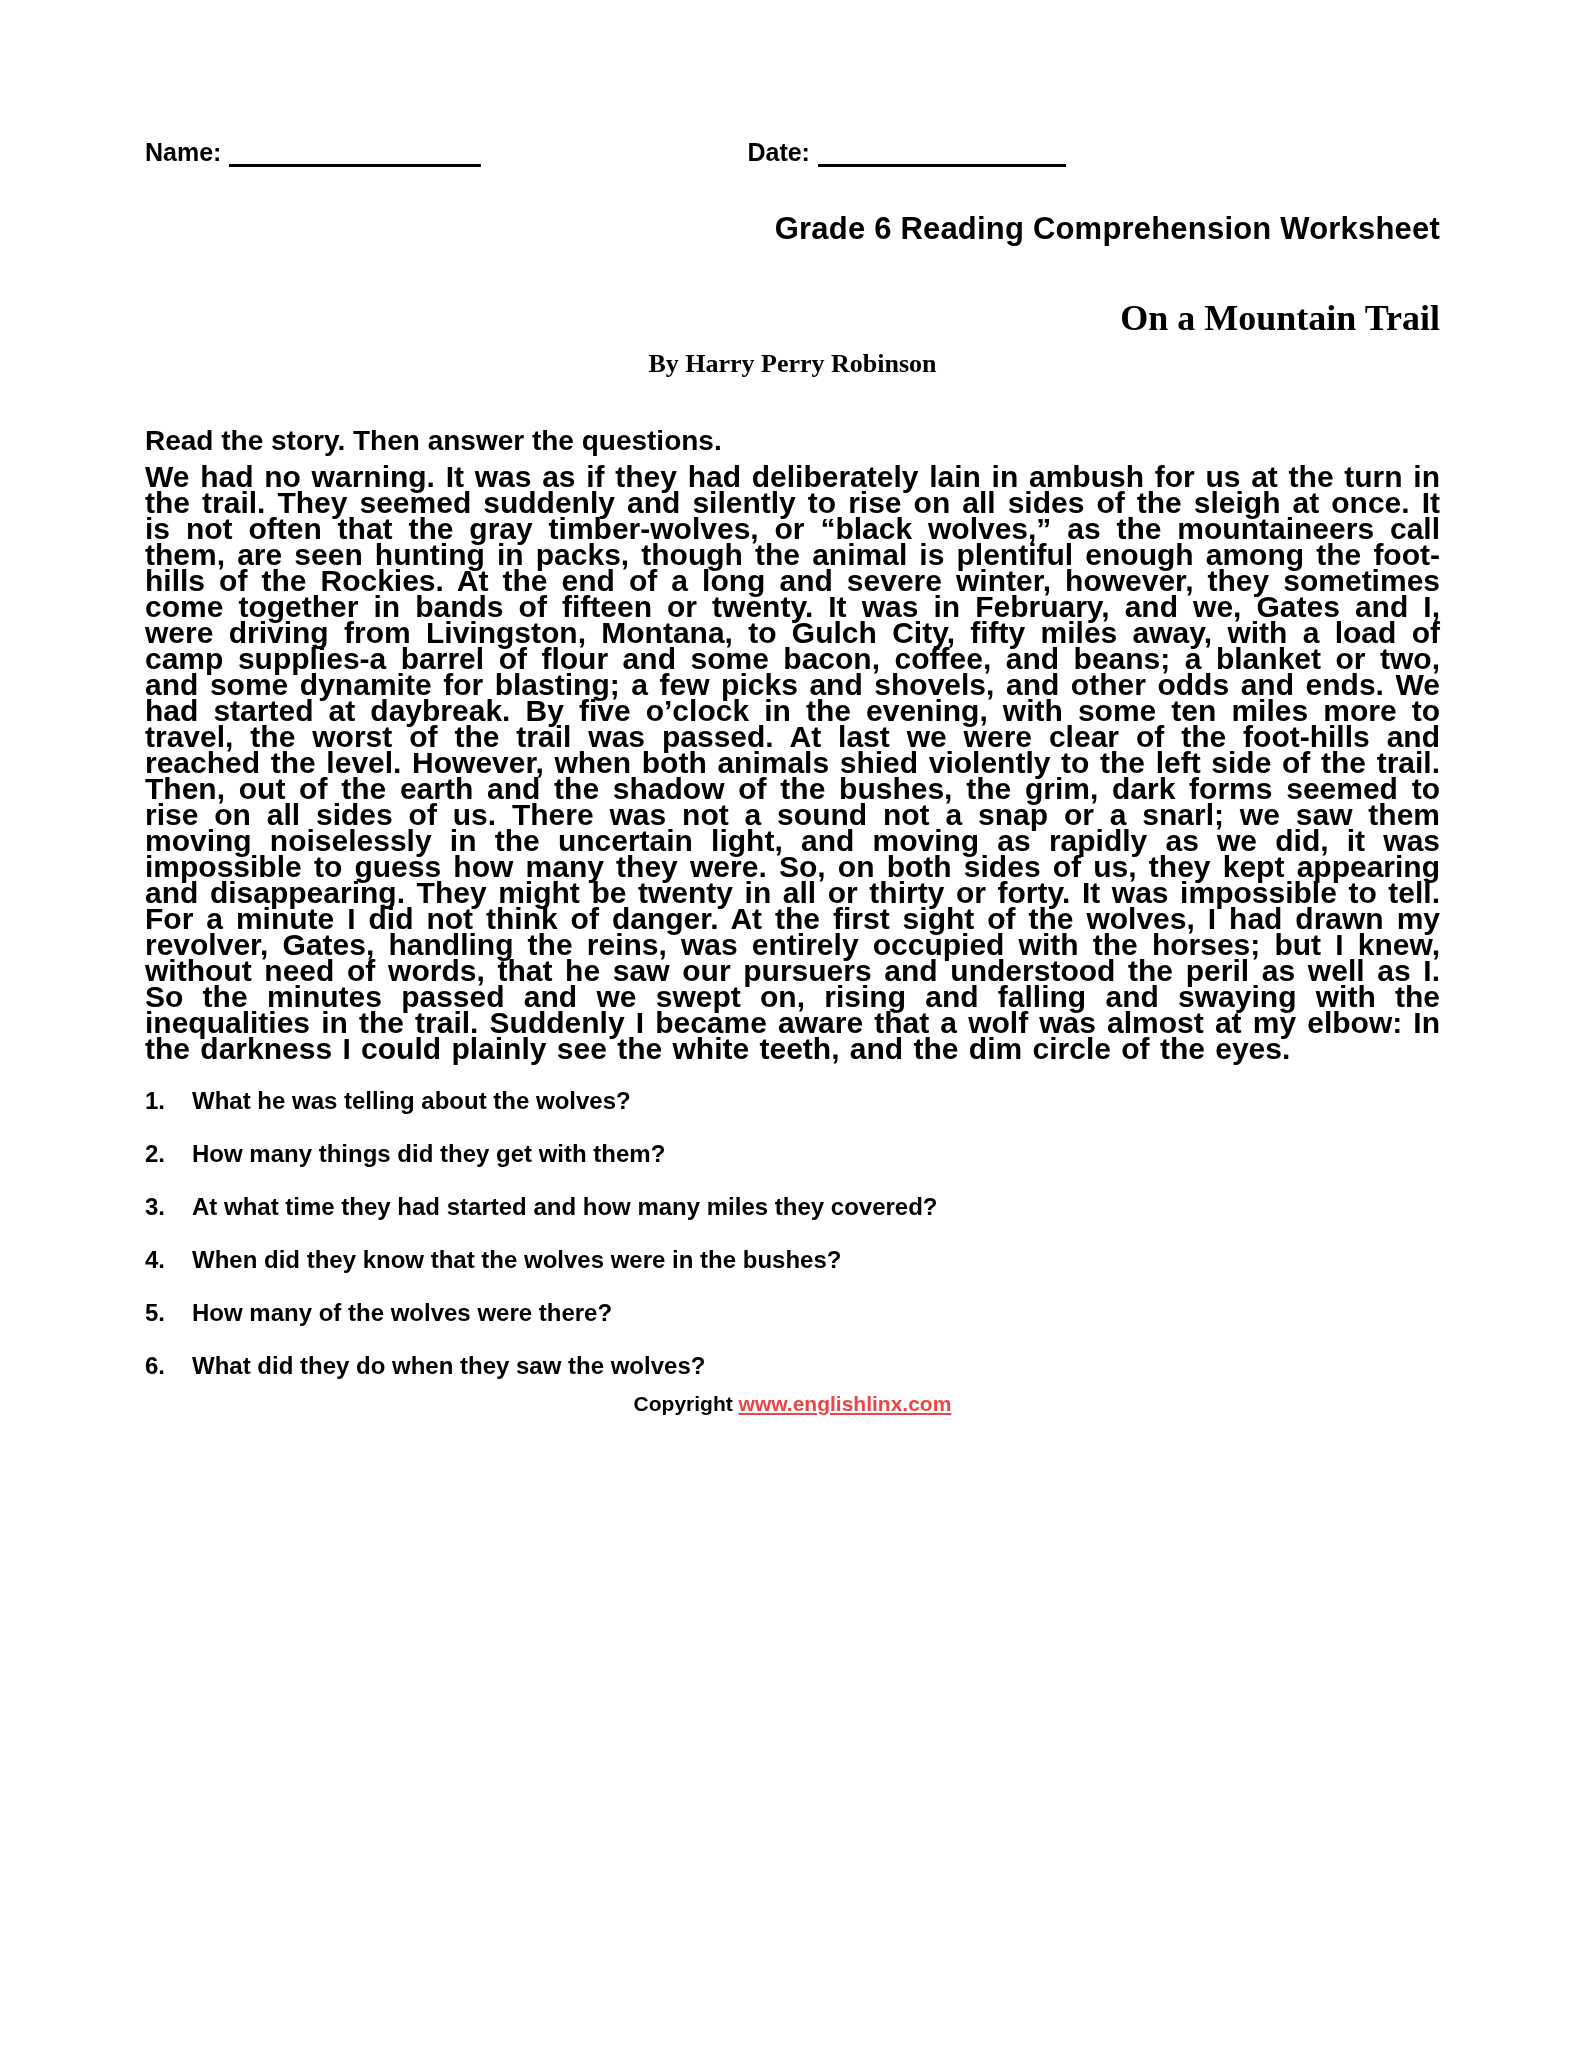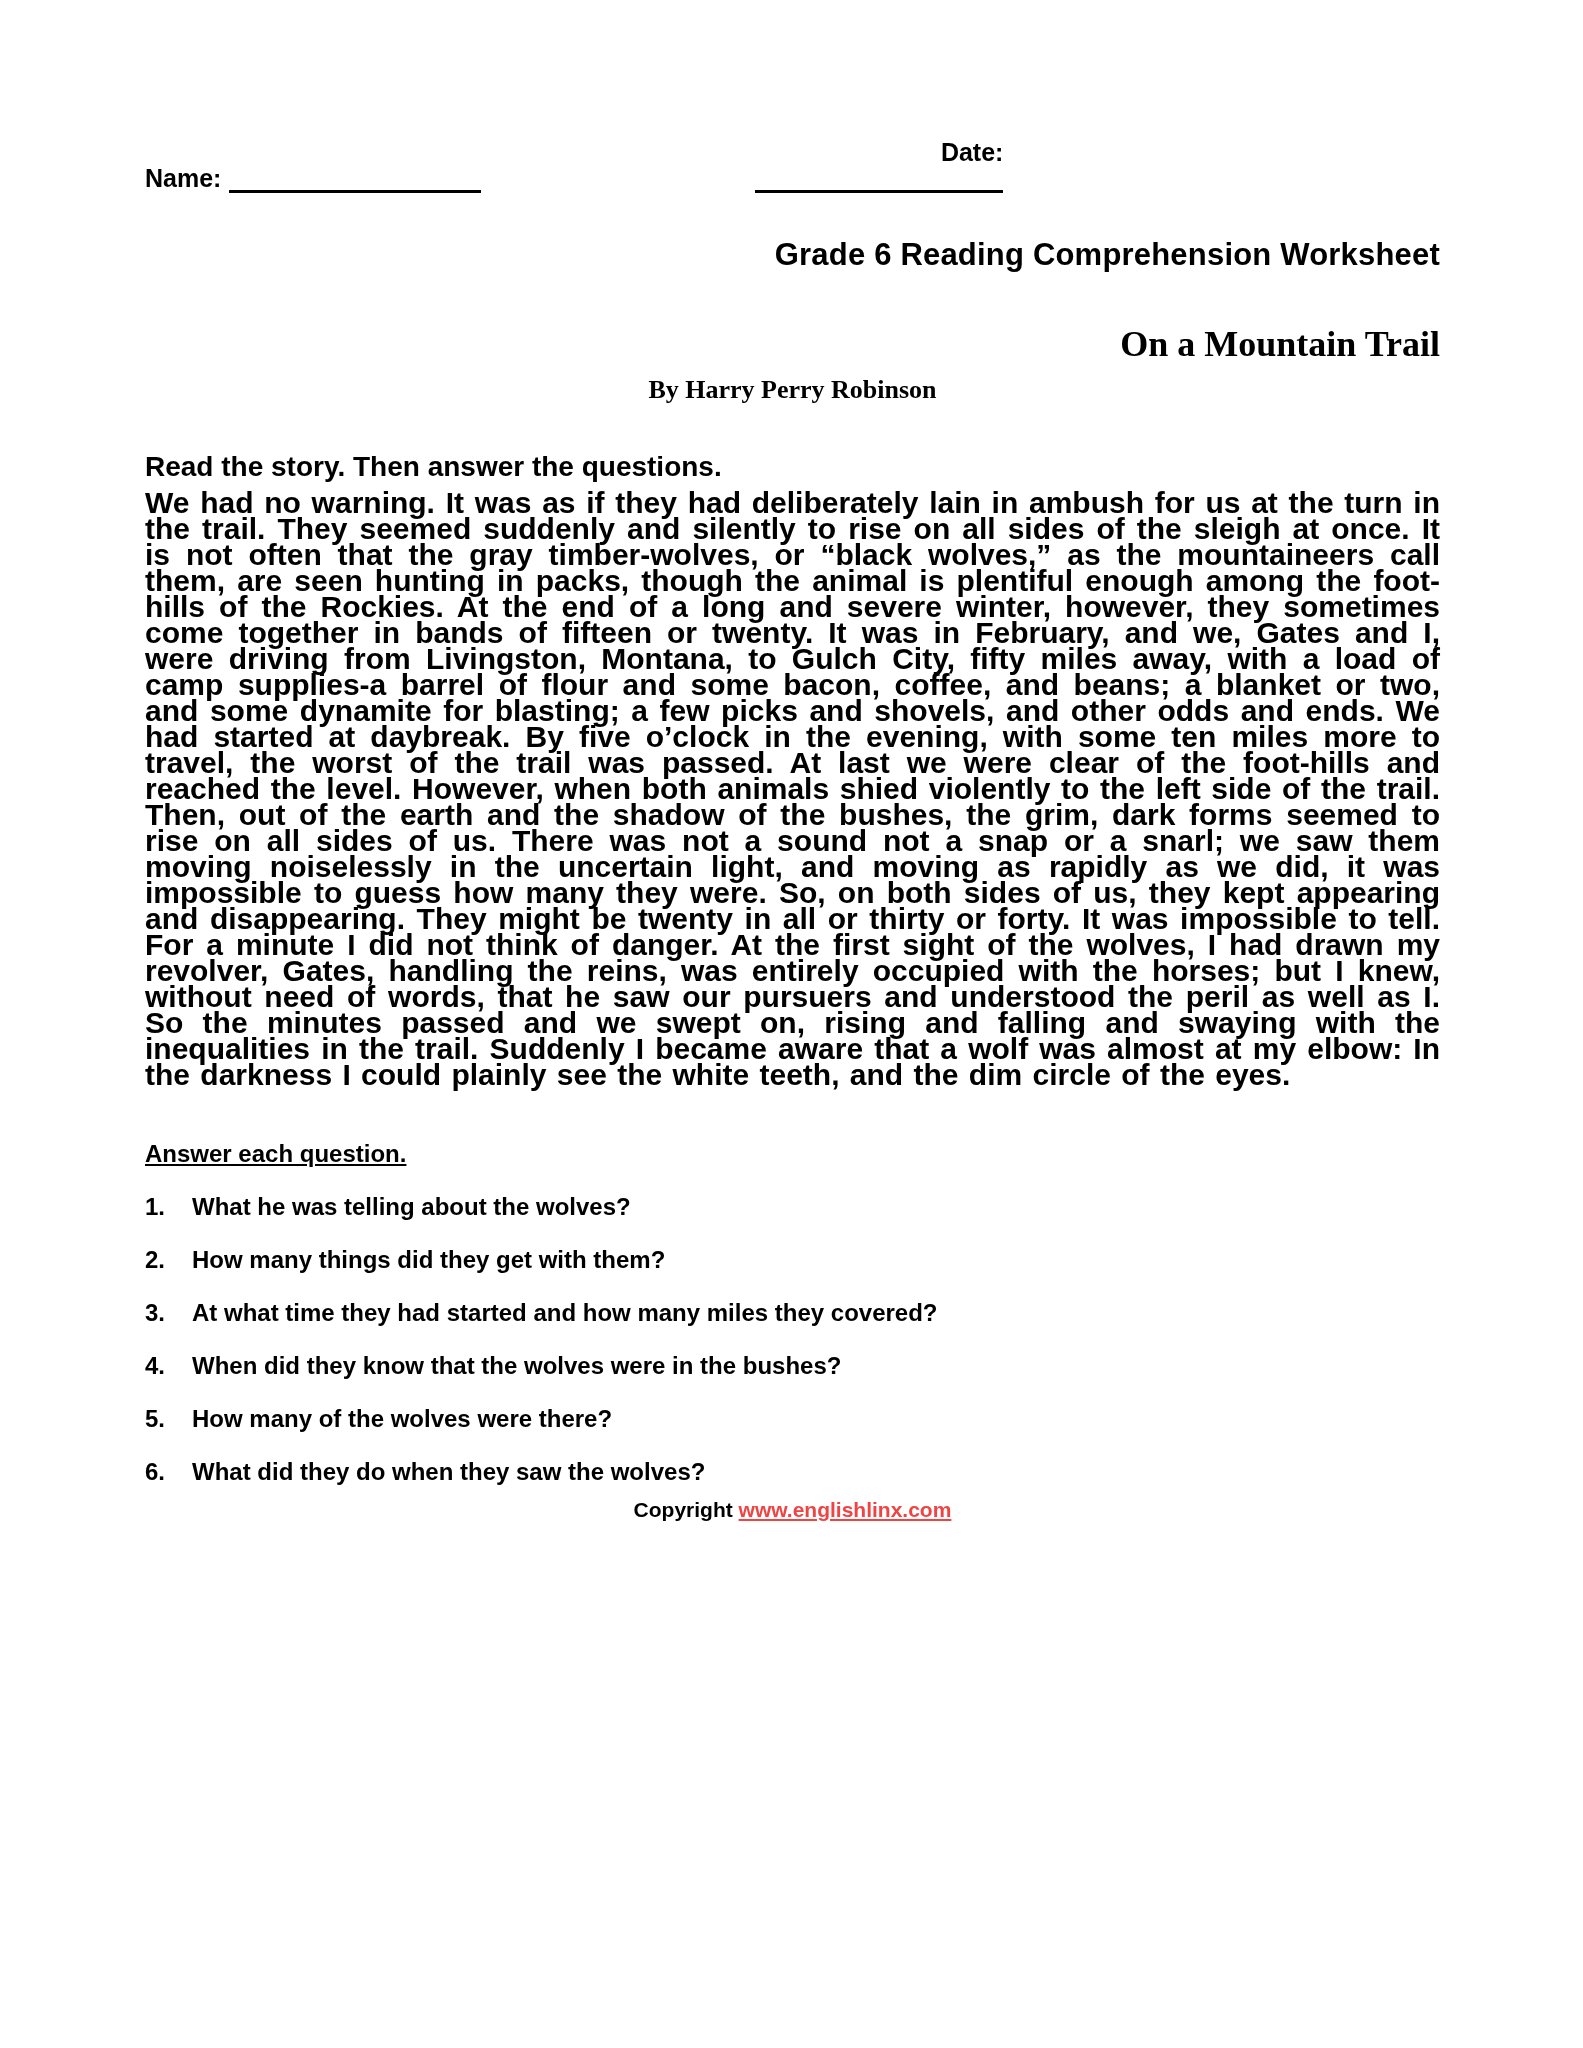--- a/index.html
+++ b/index.html
@@ -23,21 +23,21 @@
   }
   .field { display: flex; align-items: flex-end; }
   .label { white-space: nowrap; }
   .blank {
     display: inline-block;
     border-bottom: 3px solid #000;
     height: 1.05em;
     margin-left: 8px;
   }
   .name-blank { width: 252px; }
-  .date-field { margin-left: 266px; flex-direction: column; }
+  .date-field { margin-left: 266px; }
   .date-blank { width: 248px; }
 
   
   .ws-title {
     text-align: right;
     font-size: 31px;
     margin-top: 44px;
     letter-spacing: 0.2px;
   }
   .story-title {
@@ -112,21 +112,20 @@
 
   <div class="ws-title">Grade 6 Reading Comprehension Worksheet</div>
 
   <div class="story-title">On a Mountain Trail</div>
   <div class="story-author">By Harry Perry Robinson</div>
 
   <p class="instructions">Read the story. Then answer the questions.</p>
 
   <p class="story-text">We had no warning. It was as if they had deliberately lain in ambush for us at the turn in the trail. They seemed suddenly and silently to rise on all sides of the sleigh at once. It is not often that the gray timber-wolves, or “black wolves,” as the mountaineers call them, are seen hunting in packs, though the animal is plentiful enough among the foot-hills of the Rockies. At the end of a long and severe winter, however, they sometimes come together in bands of fifteen or twenty. It was in February, and we, Gates and I, were driving from Livingston, Montana, to Gulch City, fifty miles away, with a load of camp supplies-a barrel of flour and some bacon, coffee, and beans; a blanket or two, and some dynamite for blasting; a few picks and shovels, and other odds and ends. We had started at daybreak. By five o’clock in the evening, with some ten miles more to travel, the worst of the trail was passed.  At last we were clear of the foot-hills and reached the level. However, when both animals shied violently to the left side of the trail. Then, out of the earth and the shadow of the bushes, the grim, dark forms seemed to rise on all sides of us. There was not a sound not a snap or a snarl; we saw them moving noiselessly in the uncertain light, and moving as rapidly as we did, it was impossible to guess how many they were. So, on both sides of us, they kept appearing and disappearing. They might be twenty in all or thirty or forty. It was impossible to tell. For a minute I did not think of danger. At the first sight of the wolves, I had drawn my revolver, Gates, handling the reins, was entirely occupied with the horses; but I knew, without need of words, that he saw our pursuers and understood the peril as well as I. So the minutes passed and we swept on, rising and falling and swaying with the inequalities in the trail. Suddenly I became aware that a wolf was almost at my elbow: In the darkness I could plainly see the white teeth, and the dim circle of the eyes.</p>
 
-  <p class="answer-heading">Answer each question.</p>
 
   <div class="questions">
     <div class="question">
       <span class="qnum">1.</span>
       <span class="qtext">What he was telling about the wolves?</span>
     </div>
     <div class="question">
       <span class="qnum">2.</span>
       <span class="qtext">How many things did they get with them?</span>
     </div>

